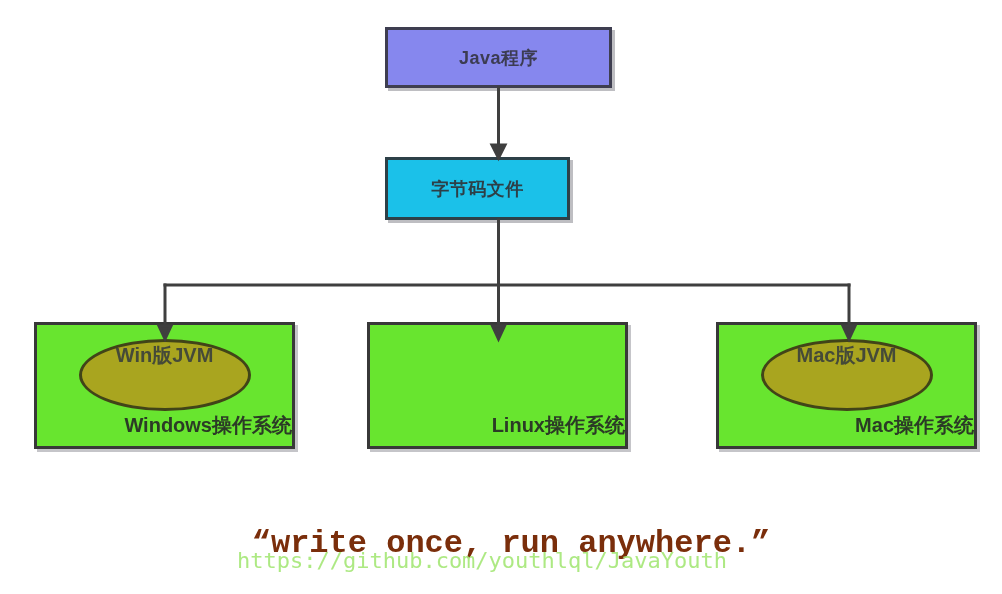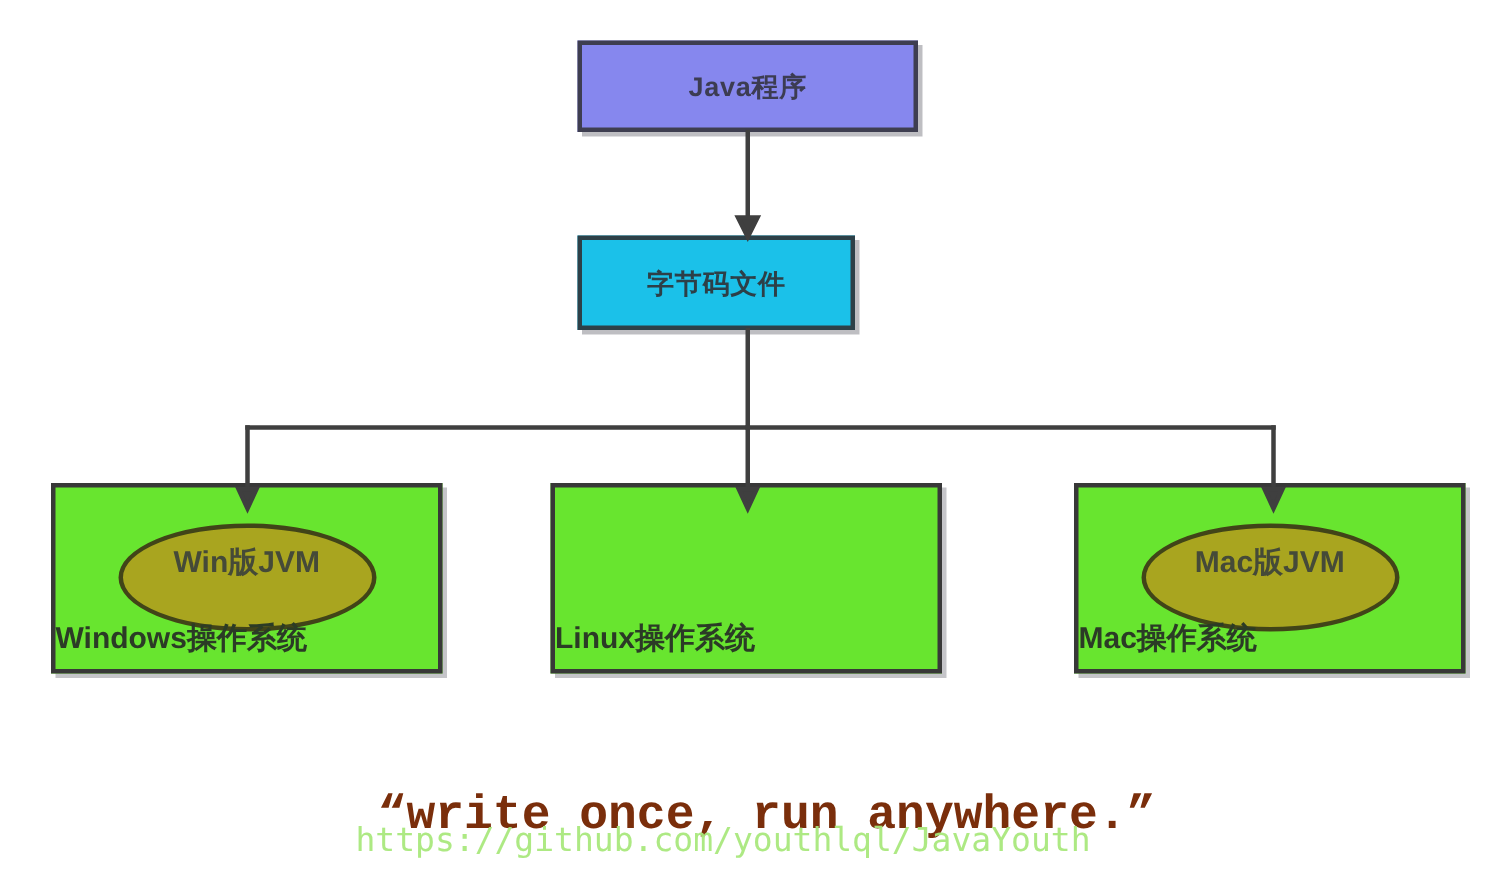--- a/index.html
+++ b/index.html
@@ -48,36 +48,36 @@
     box-sizing:border-box;
     background:var(--platform-box-fill);
     border:3px solid #383838;
     box-shadow:3px 3px 0 rgba(110,110,120,.4);
     z-index:2;
   }
   .p1{left:34px;}
   .p2{left:367px;}
   .p3{left:716px;padding-left:36px;}
   .jvm-ellipse{
-    position:absolute;top:24px;left:50%;
+    position:absolute;top:14px;left:50%;
     transform:translateX(-50%);
     width:172px;height:72px;
     box-sizing:border-box;
     background:var(--jvm-ellipse-fill);
     border:3px solid #414418;
     border-radius:50%;
-    display:flex;align-items:center;justify-content:center;
+    display:flex;justify-content:center;
     padding-bottom:22px;
   }
   .jvm-ellipse span{
     font-size:20px;font-weight:bold;color:#454a38;white-space:nowrap;
   }
   .os-label{
     position:absolute;bottom:7px;left:0;width:100%;
-    text-align:left;
+    text-align:right;
     font-size:20px;font-weight:bold;color:#2b3b26;
   }
   .quote{
     position:absolute;left:20px;right:0;top:524px;
     text-align:center;
     font-family:"Liberation Mono","DejaVu Sans Mono",monospace;
     font-weight:bold;
     font-size:32px;line-height:40px;
     color:var(--quote-text);
     z-index:3;

